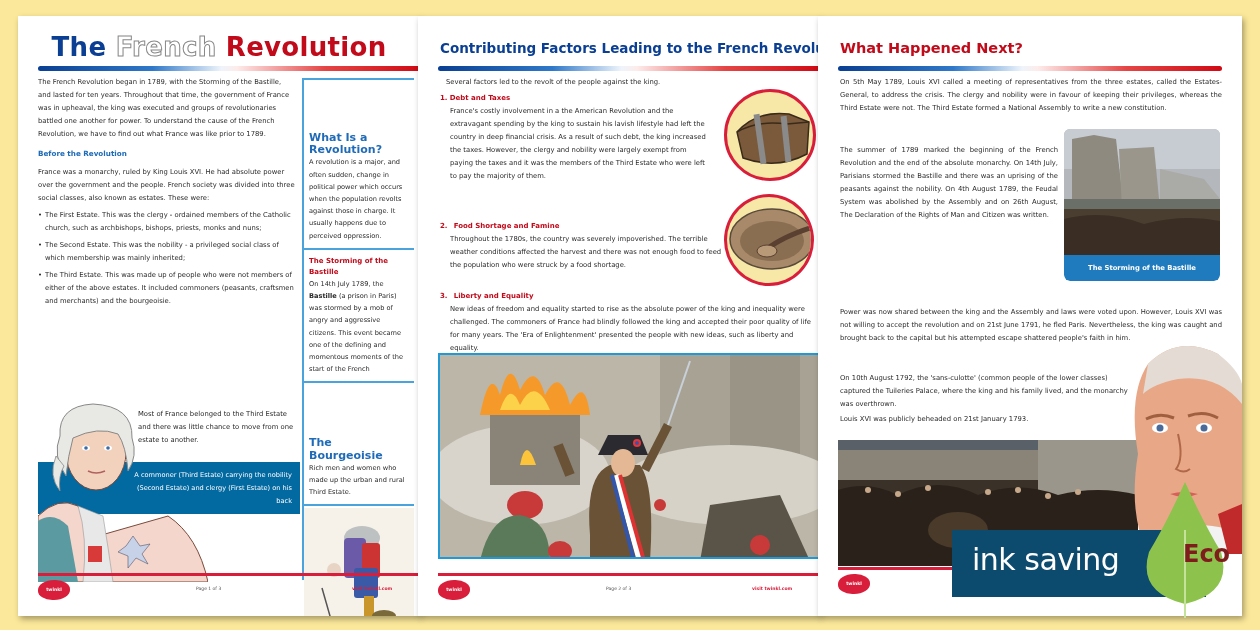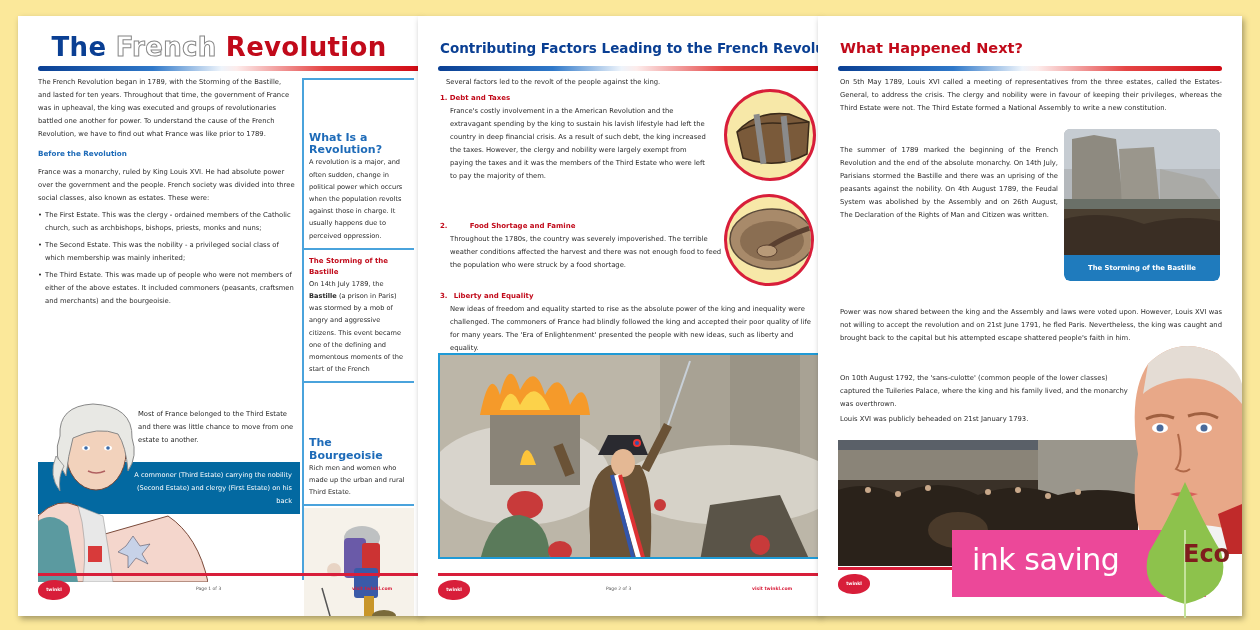--- a/index.html
+++ b/index.html
@@ -47,21 +47,21 @@
   .p2-title { left: 22px; top: 24px; font-size: 13.5px; color: #0a3f93; }
   .p3-title { left: 22px; top: 24px; font-size: 14.5px; color: #c10a1a; }
 
   .circle-img { position: absolute; border-radius: 50%; border: 3px solid #d81e3a; overflow: hidden; }
 
   .img-frame { position: absolute; border: 2px solid #1f9ad6; overflow: hidden; }
 
   .bastille-card { position: absolute; left: 246px; top: 113px; width: 156px; height: 152px; border-radius: 6px; overflow: hidden; }
   .bastille-cap { position: absolute; left: 0; bottom: 0; width: 100%; height: 26px; background: #1f7bbd; color: #fff; font-size: 6.8px; font-weight: bold; text-align: center; line-height: 26px; border-radius: 0 0 6px 6px; }
 
-  .eco-banner { position: absolute; left: 952px; top: 530px; width: 254px; height: 67px; background: #ec4899; z-index: 10; }
+  .eco-banner { position: absolute; left: 952px; top: 530px; width: 254px; height: 67px; background: #0c4a6e; z-index: 10; }
   .eco-text { position: absolute; left: 20px; top: 12px; color: #fff; font-size: 30px; font-family: "DejaVu Sans", sans-serif; letter-spacing: -0.5px; }
   .eco-leaf { position: absolute; left: 1143px; top: 482px; z-index: 11; }
   .eco-word { position: absolute; left: 1183px; top: 540px; color: #7f1d1d; font-size: 24px; font-weight: bold; z-index: 12; }
 </style>
 </head>
 <body>
 
 <div class="page" id="page1">
   <div class="title p1-title">
     <span class="blue">The</span>
@@ -144,21 +144,21 @@
   <div class="body-text" style="left:28px; top:60px; width:360px;">Several factors led to the revolt of the people against the king.</div>
 
   <div class="body-text" style="left:22px; top:76px; width:270px;">
     <span class="subhead-red">1.</span>
     <span class="subhead-red" style="margin-left:0;">Debt and Taxes</span>
     <div style="padding-left:10px;">France's costly involvement in a the American Revolution and the extravagant spending by the king to sustain his lavish lifestyle had left the country in deep financial crisis. As a result of such debt, the king increased the taxes. However, the clergy and nobility were largely exempt from paying the taxes and it was the members of the Third Estate who were left to pay the majority of them.</div>
   </div>
 
   <div class="body-text" style="left:22px; top:204px; width:290px;">
     <span class="subhead-red">2.</span>
-    <span class="subhead-red" style="margin-left:20px;">Food Shortage and Famine</span>
+    <span class="subhead-red" style="margin-left:4px;">Food Shortage and Famine</span>
     <div style="padding-left:10px;">Throughout the 1780s, the country was severely impoverished. The terrible weather conditions affected the harvest and there was not enough food to feed the population who were struck by a food shortage.</div>
   </div>
 
   <div class="body-text" style="left:22px; top:274px; width:380px;">
     <span class="subhead-red">3.</span>
     <span class="subhead-red" style="margin-left:4px;">Liberty and Equality</span>
     <div style="padding-left:10px;">New ideas of freedom and equality started to rise as the absolute power of the king and inequality were challenged. The commoners of France had blindly followed the king and accepted their poor quality of life for many years. The 'Era of Enlightenment' presented the people with new ideas, such as liberty and equality.</div>
   </div>
 
   <div class="circle-img" style="left:306px; top:73px; width:92px; height:92px; background:#f7e8a8;">

